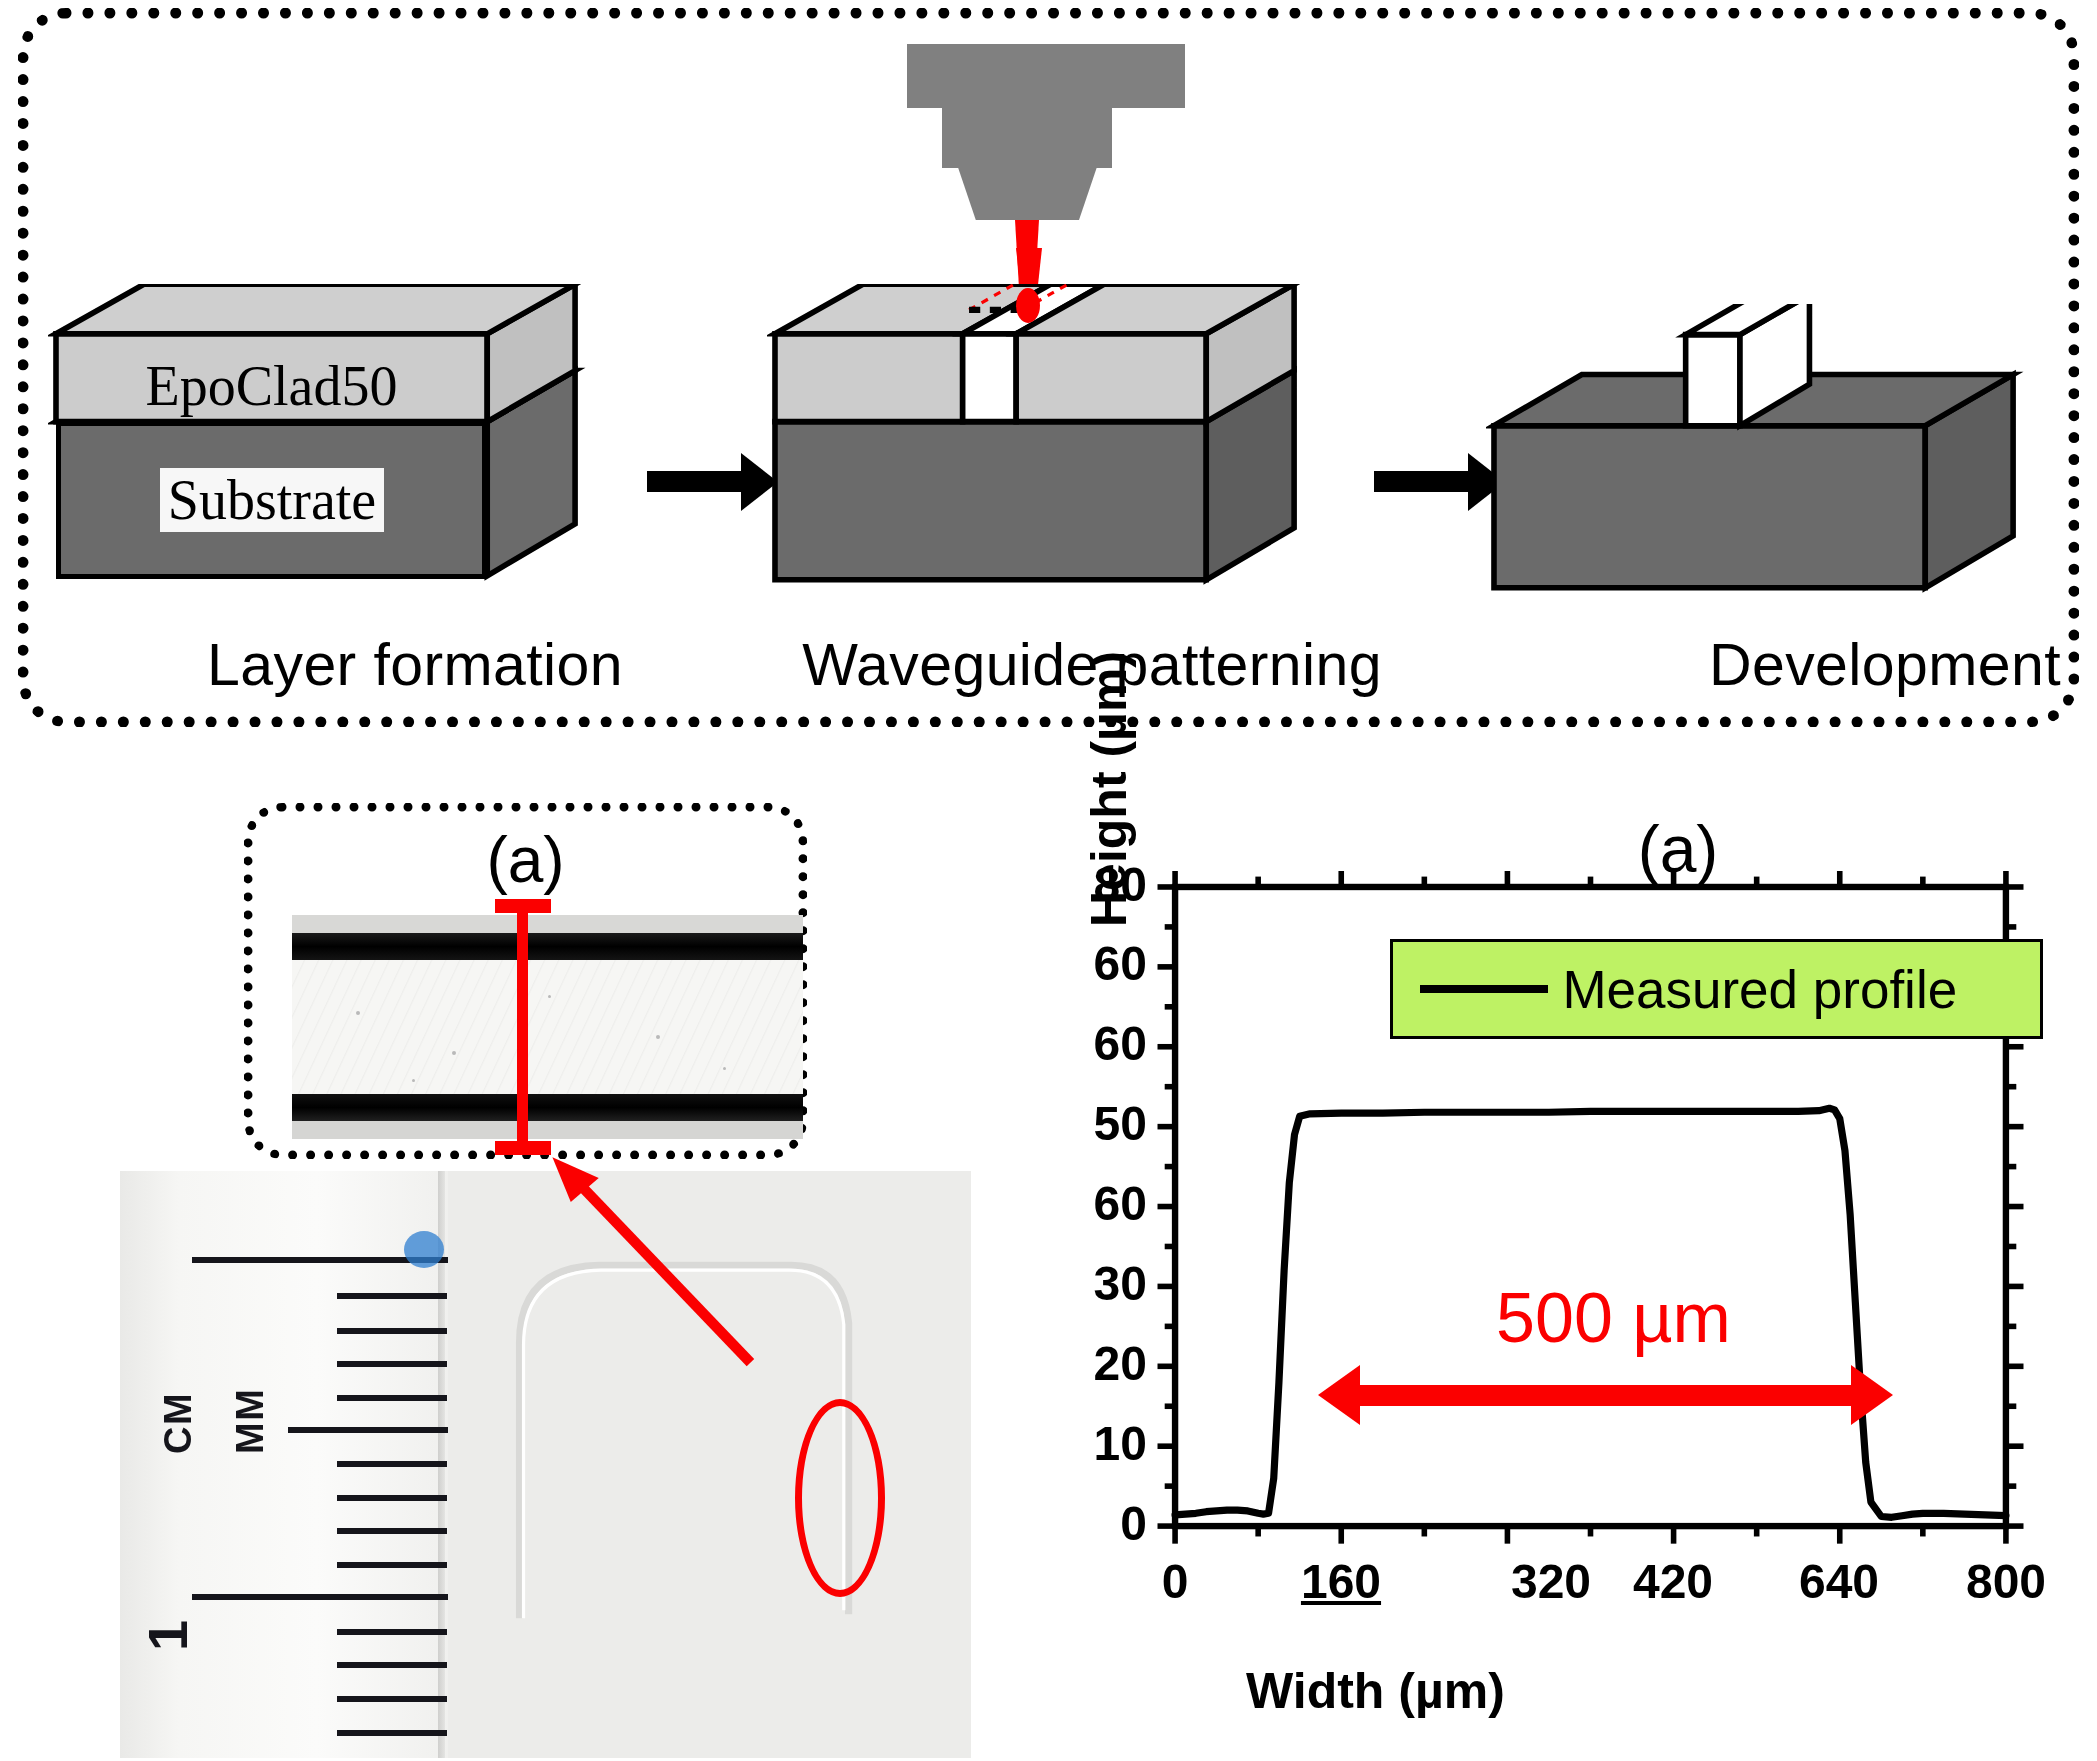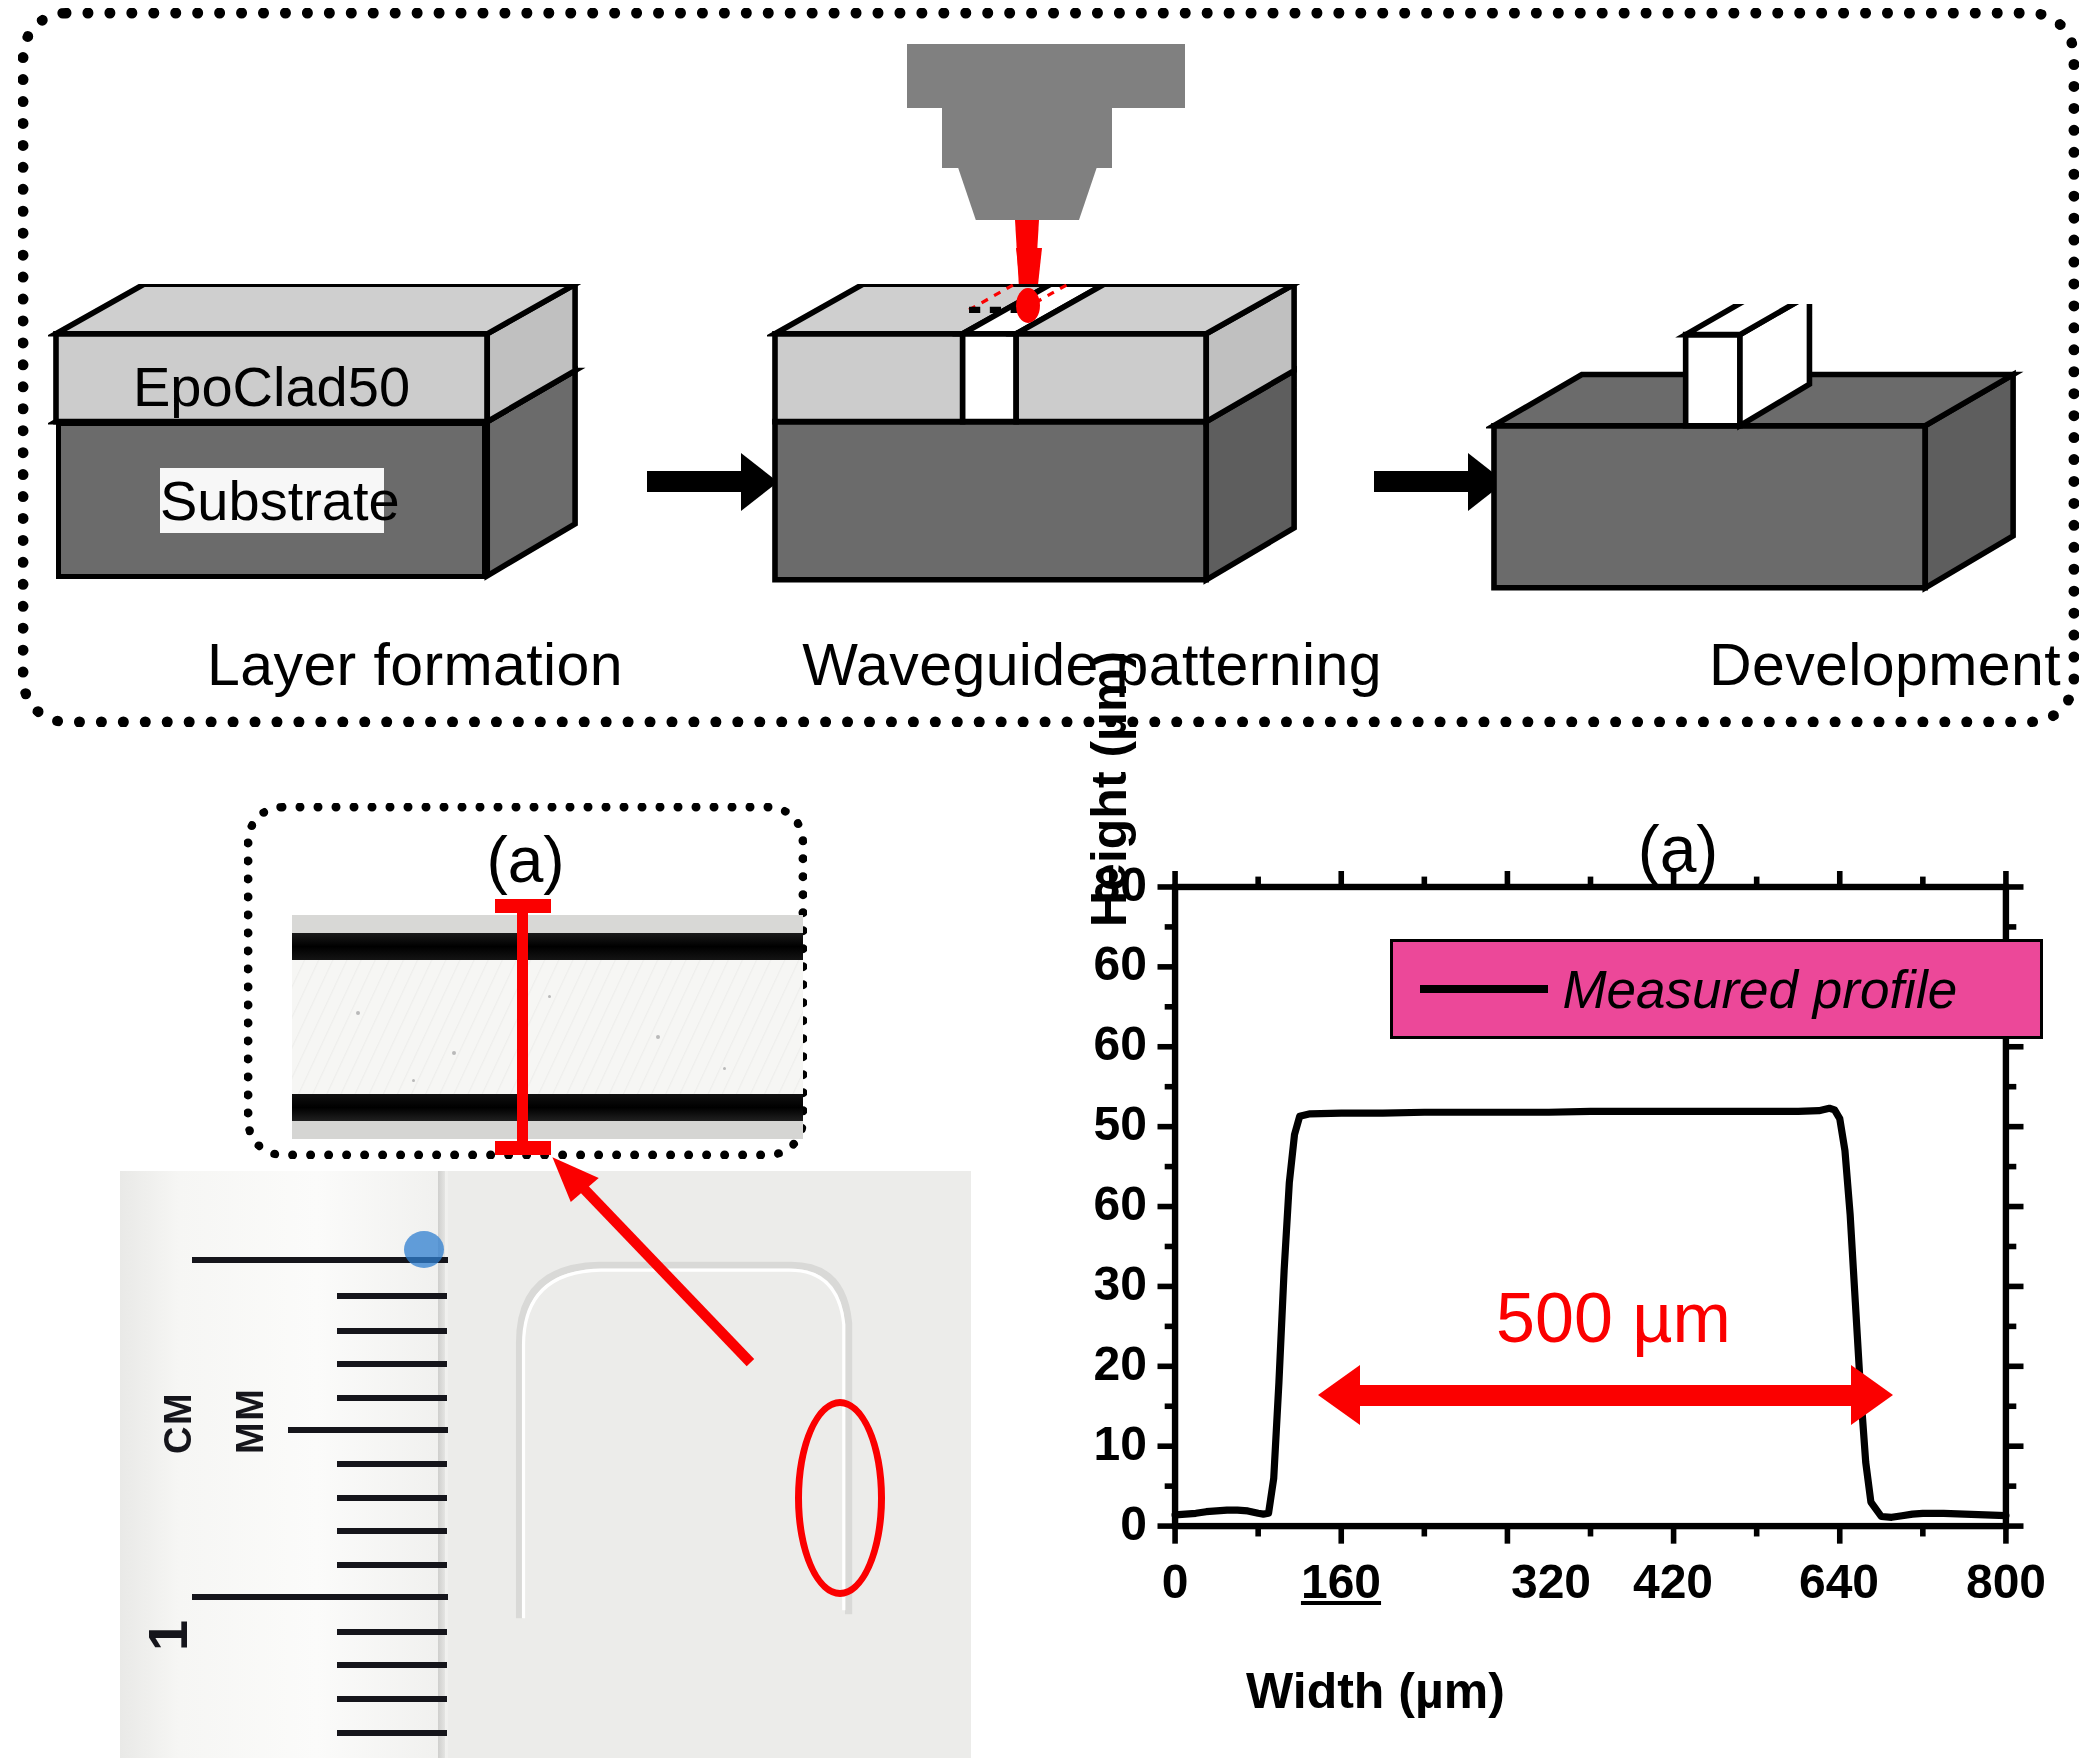--- a/index.html
+++ b/index.html
@@ -8,21 +8,21 @@
 
   .abs{position:absolute;}
 
   
   #process-panel{
     left:17.6px;top:8px;width:2061px;height:719px;
     border:11.2px dotted #000;border-radius:48px;box-sizing:border-box;
   }
 
   
-  .blk{position:absolute;}
+  .blk{position:absolute;font-family:Liberation Serif, serif;}
   .face{position:absolute;box-sizing:border-box;}
 
   .step-caption{
     position:absolute;text-align:right;
     font-size:59px;font-weight:400;letter-spacing:0.4px;
     white-space:nowrap;
   }
 
   
   .arrow-right{position:absolute;height:21px;background:#000;}
@@ -89,21 +89,21 @@
   #ylabel{position:absolute;left:1080px;top:927px;
      transform:rotate(-90deg);transform-origin:left top;
      font-size:50px;font-weight:700;white-space:nowrap;}
   #xlabel{position:absolute;left:1246px;top:1662px;width:767px;
      text-align:left;font-size:50px;font-weight:700;}
   .ytick-lbl{position:absolute;text-align:right;font-size:48px;font-weight:700;
      width:96px;}
   .xtick-lbl{position:absolute;text-align:center;font-size:48px;font-weight:700;
      width:136px;}
   #legend{position:absolute;left:1390px;top:939px;width:647px;height:94px;
-     border:3.2px solid #000;background:#ec4899;display:flex;align-items:center;font-style:italic;}
+     border:3.2px solid #000;background:#bef264;display:flex;align-items:center;}
   #legend-line{width:128px;height:8.8px;background:#000;margin-left:27px;}
   #legend-text{font-size:53px;margin-left:14.4px;white-space:nowrap;}
   #dim-label{position:absolute;left:1350px;top:1278px;width:527px;text-align:center;
      font-size:70px;color:#fb0000;font-weight:400;}
   #dim-arrow{position:absolute;left:1358px;top:1385px;width:495px;height:21px;background:#fb0000;}
   #dim-arrow:before{content:"";position:absolute;left:-40px;top:-20px;
      border-top:30px solid transparent;border-bottom:30px solid transparent;
      border-right:42px solid #fb0000;}
   #dim-arrow:after{content:"";position:absolute;right:-40px;top:-20px;
      border-top:30px solid transparent;border-bottom:30px solid transparent;

